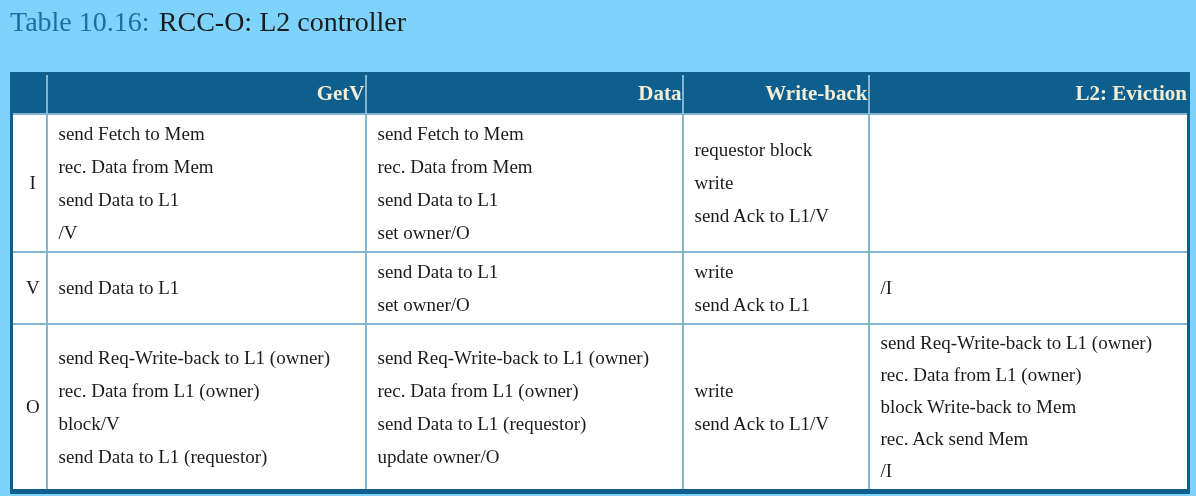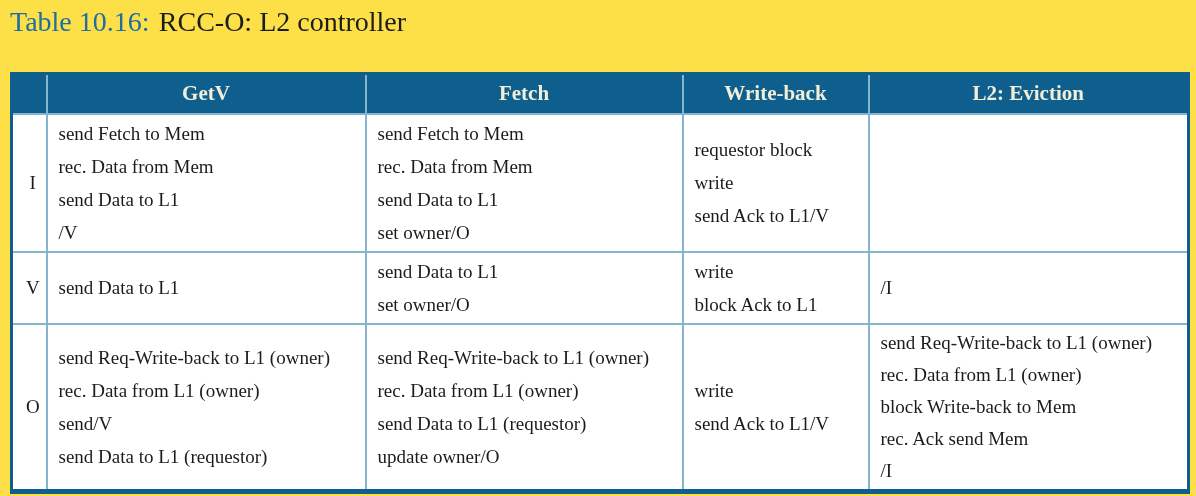--- a/index.html
+++ b/index.html
@@ -9,21 +9,21 @@
     background: #ffffff;
     width: 1196px;
     height: 496px;
     overflow: hidden;
     font-family: "Liberation Serif", "DejaVu Serif", serif;
   }
   .page {
     position: relative;
     width: 1196px;
     height: 496px;
-    background: #fde047;
+    background: #7dd3fc;
   }
   .caption {
     position: absolute;
     left: 10px;
     top: 4px;
     font-size: 28px;
     line-height: 36px;
     font-weight: normal;
     color: #1c1c1c;
     margin: 0;
@@ -47,21 +47,21 @@
   table.ctable col.c-getv  { width: 319px; }
   table.ctable col.c-geto  { width: 317px; }
   table.ctable col.c-wb    { width: 186px; }
   table.ctable col.c-evict { width: 320px; }
 
   table.ctable th {
     background: #0e5f8e;
     color: #f3eed7;
     font-size: 21px;
     font-weight: bold;
-    text-align: center;
+    text-align: right;
     vertical-align: middle;
     border: 2px solid #85b5ce;
     padding: 0;
   }
   tr.hdr { height: 40px; }
   tr.row-i { height: 138px; }
   tr.row-v { height: 65px; }
   tr.row-o { height: 168px; }
 
   table.ctable td {
@@ -98,21 +98,21 @@
       <col class="c-state">
         <col class="c-getv">
         <col class="c-geto">
         <col class="c-wb">
         <col class="c-evict">
     </colgroup>
     <thead>
       <tr class="hdr">
         <th></th>
         <th>GetV</th>
-        <th>Fetch</th>
+        <th>Data</th>
         <th>Write-back</th>
         <th>L2: Eviction</th>
       </tr>
     </thead>
     <tbody>
 
       <tr class="row-i">
         <td class="state">I</td>
         <td>
           <div class="line">send Fetch to Mem</div>
@@ -138,33 +138,33 @@
         <td class="state">V</td>
         <td>
           <div class="line">send Data to L1</div>
         </td>
         <td>
           <div class="line">send Data to L1</div>
           <div class="line">set owner/O</div>
         </td>
         <td>
           <div class="line">write</div>
-          <div class="line">block Ack to L1</div>
+          <div class="line">send Ack to L1</div>
         </td>
         <td>
           <div class="line">/I</div>
         </td>
       </tr>
 
       <tr class="row-o">
         <td class="state">O</td>
         <td>
           <div class="line">send Req-Write-back to L1 (owner)</div>
           <div class="line">rec. Data from L1 (owner)</div>
-          <div class="line">send/V</div>
+          <div class="line">block/V</div>
           <div class="line">send Data to L1 (requestor)</div>
         </td>
         <td>
           <div class="line">send Req-Write-back to L1 (owner)</div>
           <div class="line">rec. Data from L1 (owner)</div>
           <div class="line">send Data to L1 (requestor)</div>
           <div class="line">update owner/O</div>
         </td>
         <td>
           <div class="line">write</div>

